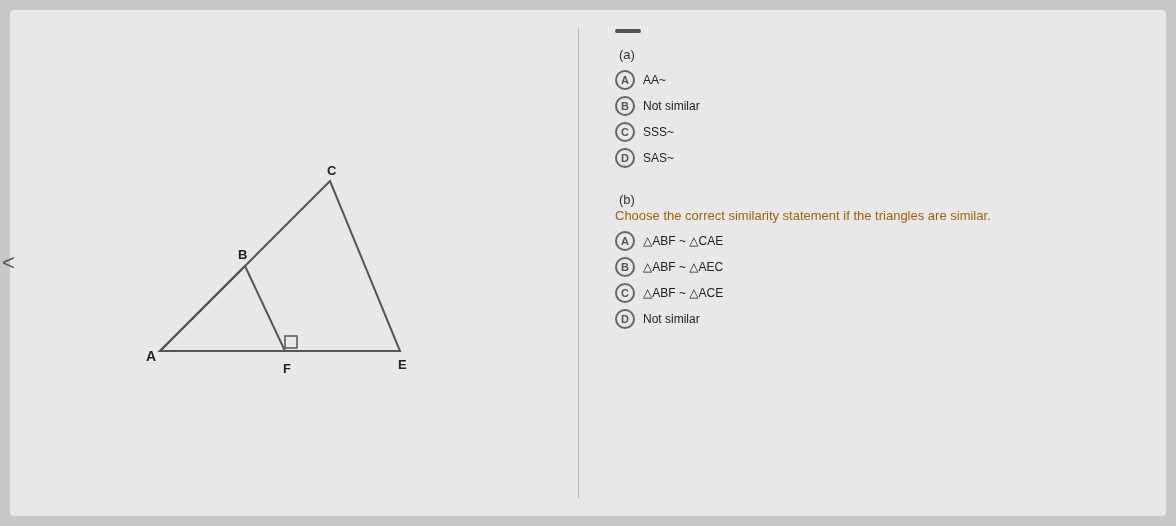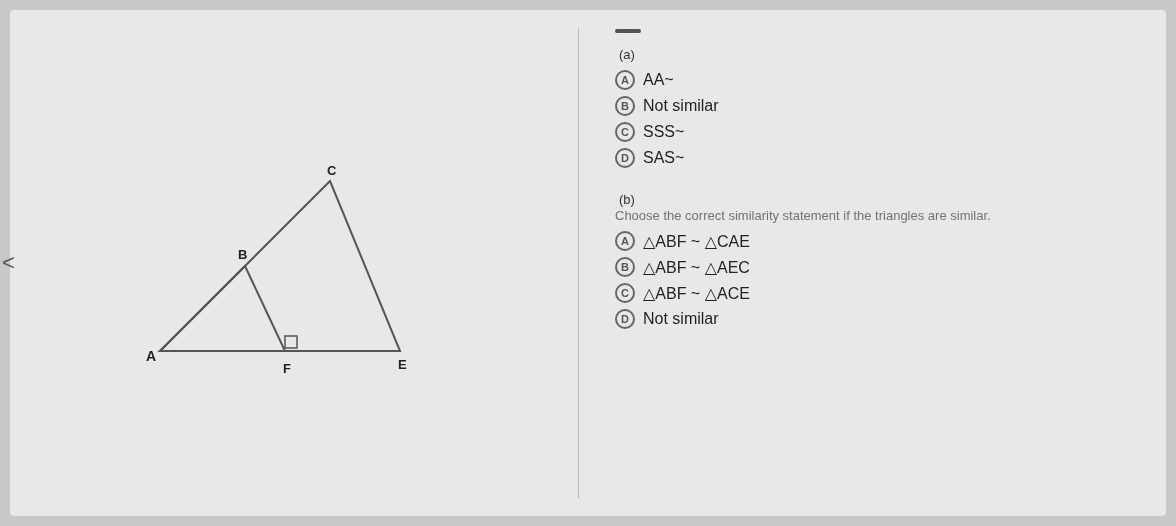--- a/index.html
+++ b/index.html
@@ -90,21 +90,21 @@
       display: flex;
       align-items: center;
       justify-content: center;
       font-size: 11px;
       font-weight: bold;
       color: #555;
       flex-shrink: 0;
       background: #e8e8e8;
     }
     .option-text {
-      font-size: 16px;
+      font-size: 12px;
       color: #222;
     }
     .part-b-label {
       font-size: 13px;
       color: #333;
       font-weight: 500;
       margin-bottom: 8px;
       margin-left: 4px;
     }
     .nav-arrow {
@@ -168,21 +168,21 @@
     <span class="option-text">SSS~</span>
   </div>
         <div class="option-row">
     <span class="option-circle">D</span>
     <span class="option-text">SAS~</span>
   </div>
       </div>
 
     <div class="part-b-section">
       <span class="part-b-label">(b)</span>
-      <div class="part-b-question-text" style="font-size:13px;color:#737373;margin-bottom:8px;">Choose the correct similarity statement if the triangles are similar.</div>
+      <div class="part-b-question-text" style="font-size:13px;color:#a16207;margin-bottom:8px;">Choose the correct similarity statement if the triangles are similar.</div>
       <div class="options-group">
       <div class="option-row">
     <span class="option-circle">A</span>
     <span class="option-text">△ABF ~ △CAE</span>
   </div>
           <div class="option-row">
     <span class="option-circle">B</span>
     <span class="option-text">△ABF ~ △AEC</span>
   </div>
           <div class="option-row">

